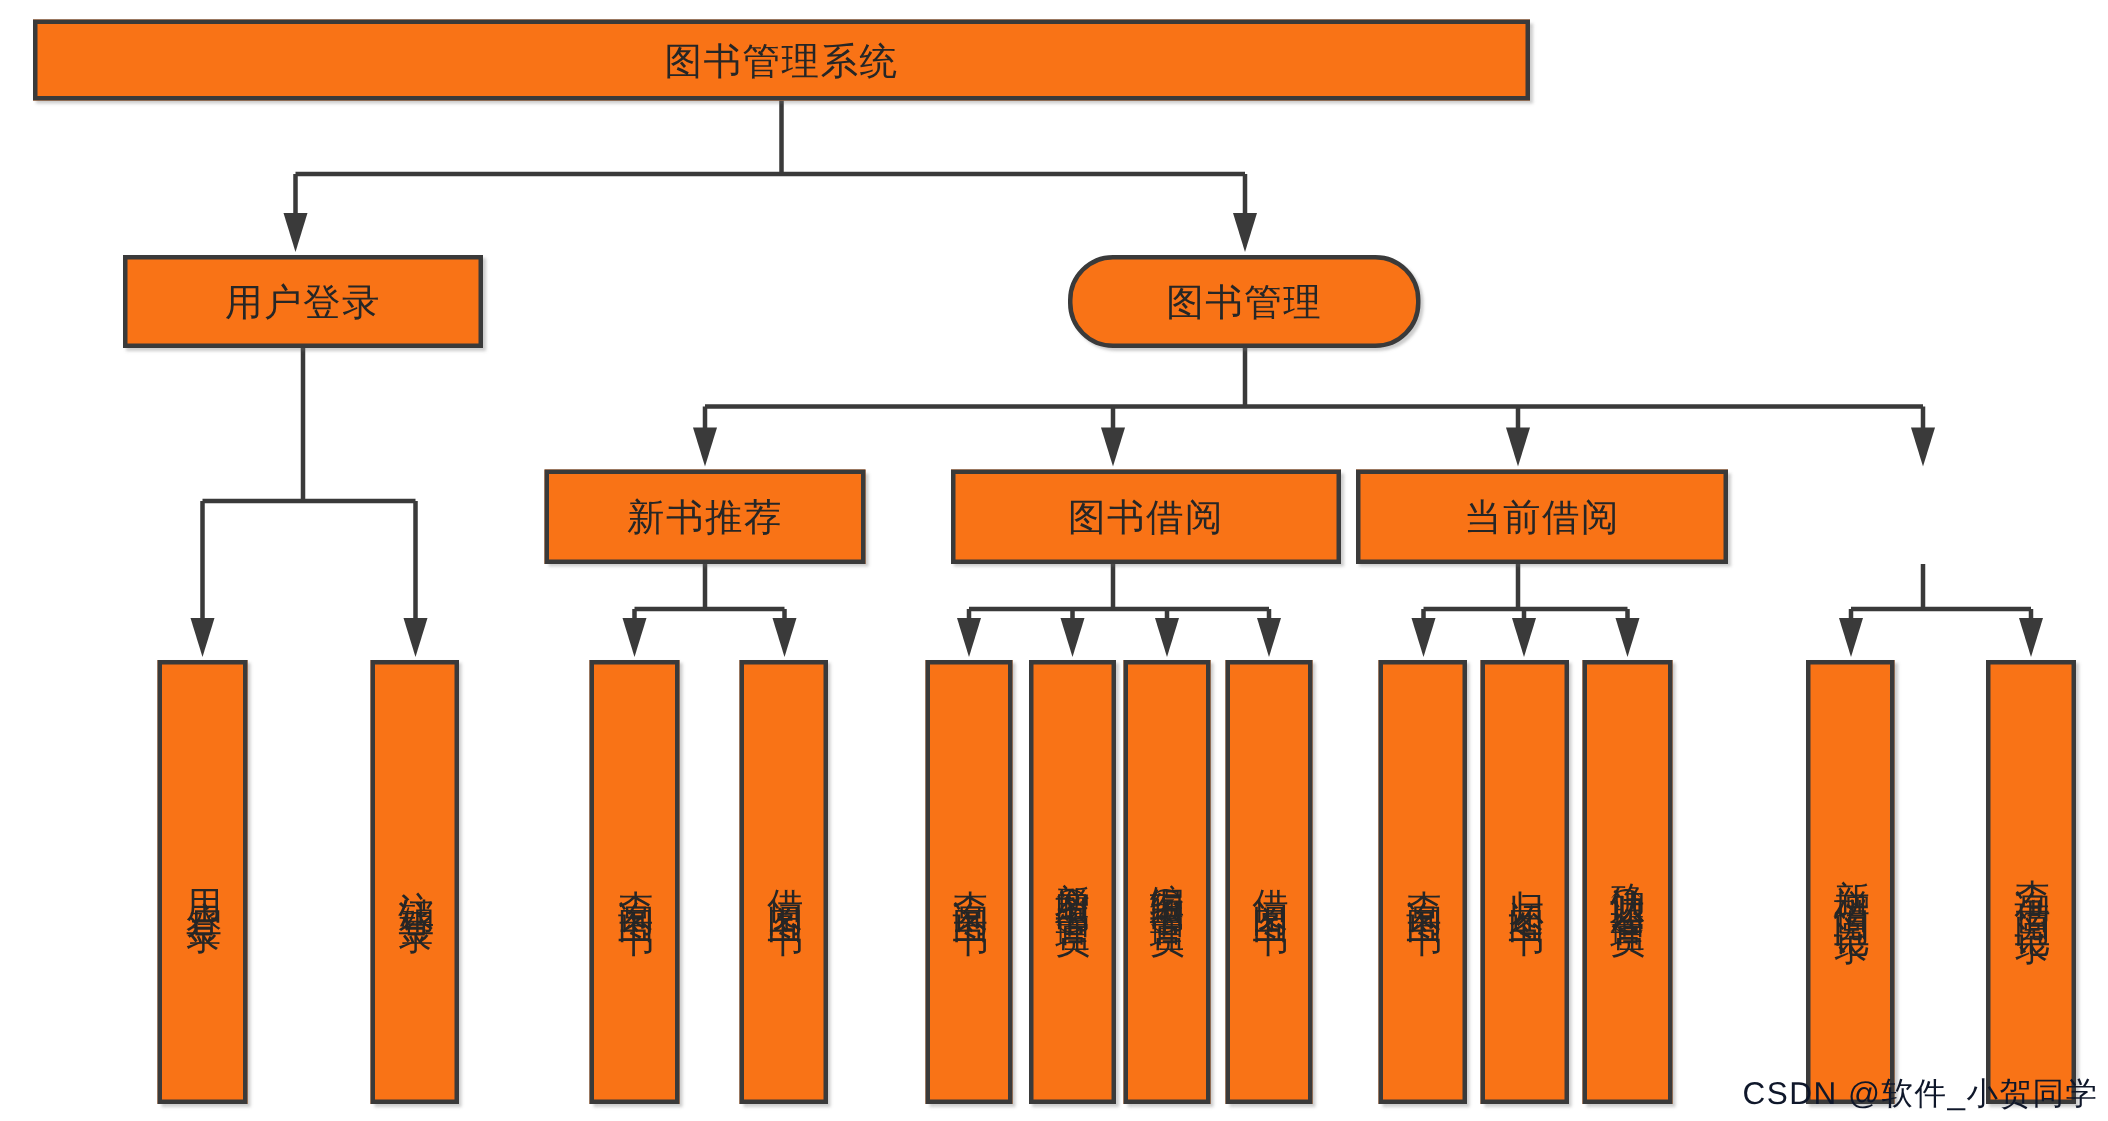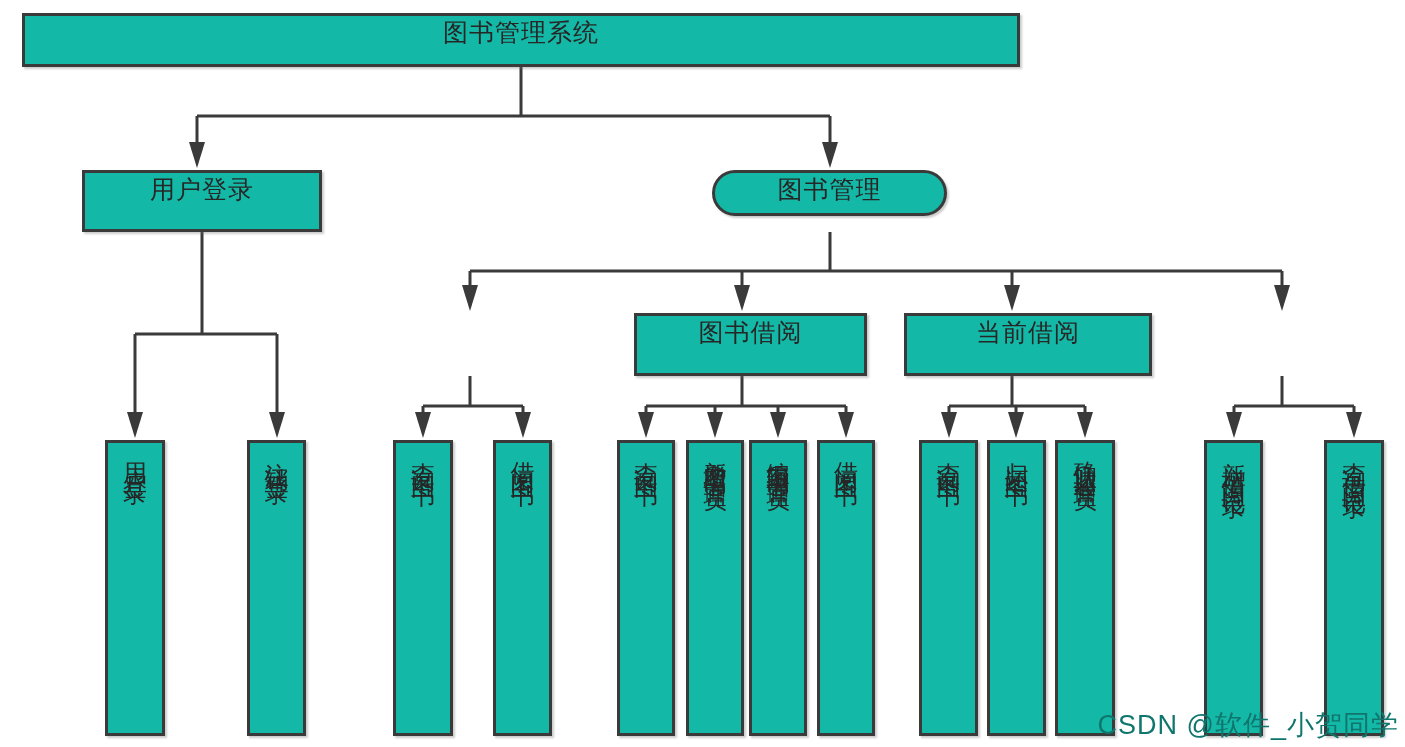--- a/index.html
+++ b/index.html
@@ -2,36 +2,36 @@
 <html><head>
 <meta charset="utf-8">
 <style>
   html,body { margin:0; padding:0; background:#ffffff; }
   .stage {
     position:relative; width:1405px; height:747px; background:#ffffff;
     font-family:"Liberation Sans", sans-serif; overflow:hidden;
   }
   svg.connectors { position:absolute; left:0; top:0; width:1405px; height:747px; }
   .box {
-    position:absolute; background:#14b8a6; border:3px solid #3a3a3a;
-    box-sizing:border-box; display:flex; align-items:flex-start; justify-content:center;
+    position:absolute; background:#f97316; border:3px solid #3a3a3a;
+    box-sizing:border-box; display:flex; align-items:center; justify-content:center;
     box-shadow:2px 2px 2px rgba(110,110,110,0.35);
   }
   .hlabel {
     font-size:25px; color:#262626; letter-spacing:1px; white-space:nowrap;
   }
   .vlabel {
     writing-mode:vertical-rl; text-orientation:upright;
     font-size:24px; color:#262626; letter-spacing:7px; line-height:1;
     white-space:nowrap;
   }
   .vlabel.tight { font-size:23px; letter-spacing:4px; }
   .watermark {
     position:absolute; right:6px; bottom:4px; z-index:5;
-    font-size:27px; color:#0f766e; letter-spacing:1px; white-space:nowrap;
+    font-size:21px; color:#0f172a; letter-spacing:1px; white-space:nowrap;
   }
 </style>
 </head>
 <body>
 
 <div class="stage">
 
   <svg class="connectors" viewBox="0 0 1405 747" xmlns="http://www.w3.org/2000/svg">
     <g stroke="#3a3a3a" stroke-width="3" fill="none">
       <path d="M521 67 V116 M197 116 H830 M197 116 V144 M830 116 V144
@@ -65,25 +65,28 @@
     </g>
   </svg>
 
   <div class="box" style="left:22px; top:13px; width:998px; height:54px;">
     <span class="hlabel">图书管理系统</span>
   </div>
 
   <div class="box" style="left:82px; top:170px; width:240px; height:62px;">
     <span class="hlabel">用户登录</span>
   </div>
-  <div class="box" style="left:712px; top:170px; width:235px; height:46px;border-radius:30px;">
+  <div class="box" style="left:712px; top:170px; width:235px; height:62px;border-radius:30px;">
     <span class="hlabel">图书管理</span>
   </div>
 
-  <div class="box" style="left:634px; top:313px; width:233px; height:63px;">
+  <div class="box" style="left:363px; top:313px; width:214px; height:63px;">
+    <span class="hlabel">新书推荐</span>
+  </div>
+  <div class="box" style="left:634px; top:313px; width:260px; height:63px;">
     <span class="hlabel">图书借阅</span>
   </div>
   <div class="box" style="left:904px; top:313px; width:248px; height:63px;">
     <span class="hlabel">当前借阅</span>
   </div>
 
   <div class="box" style="left:105px; top:440px; width:60px; height:296px;">
     <span class="vlabel">用户登录</span>
   </div>
   <div class="box" style="left:247px; top:440px; width:59px; height:296px;">

